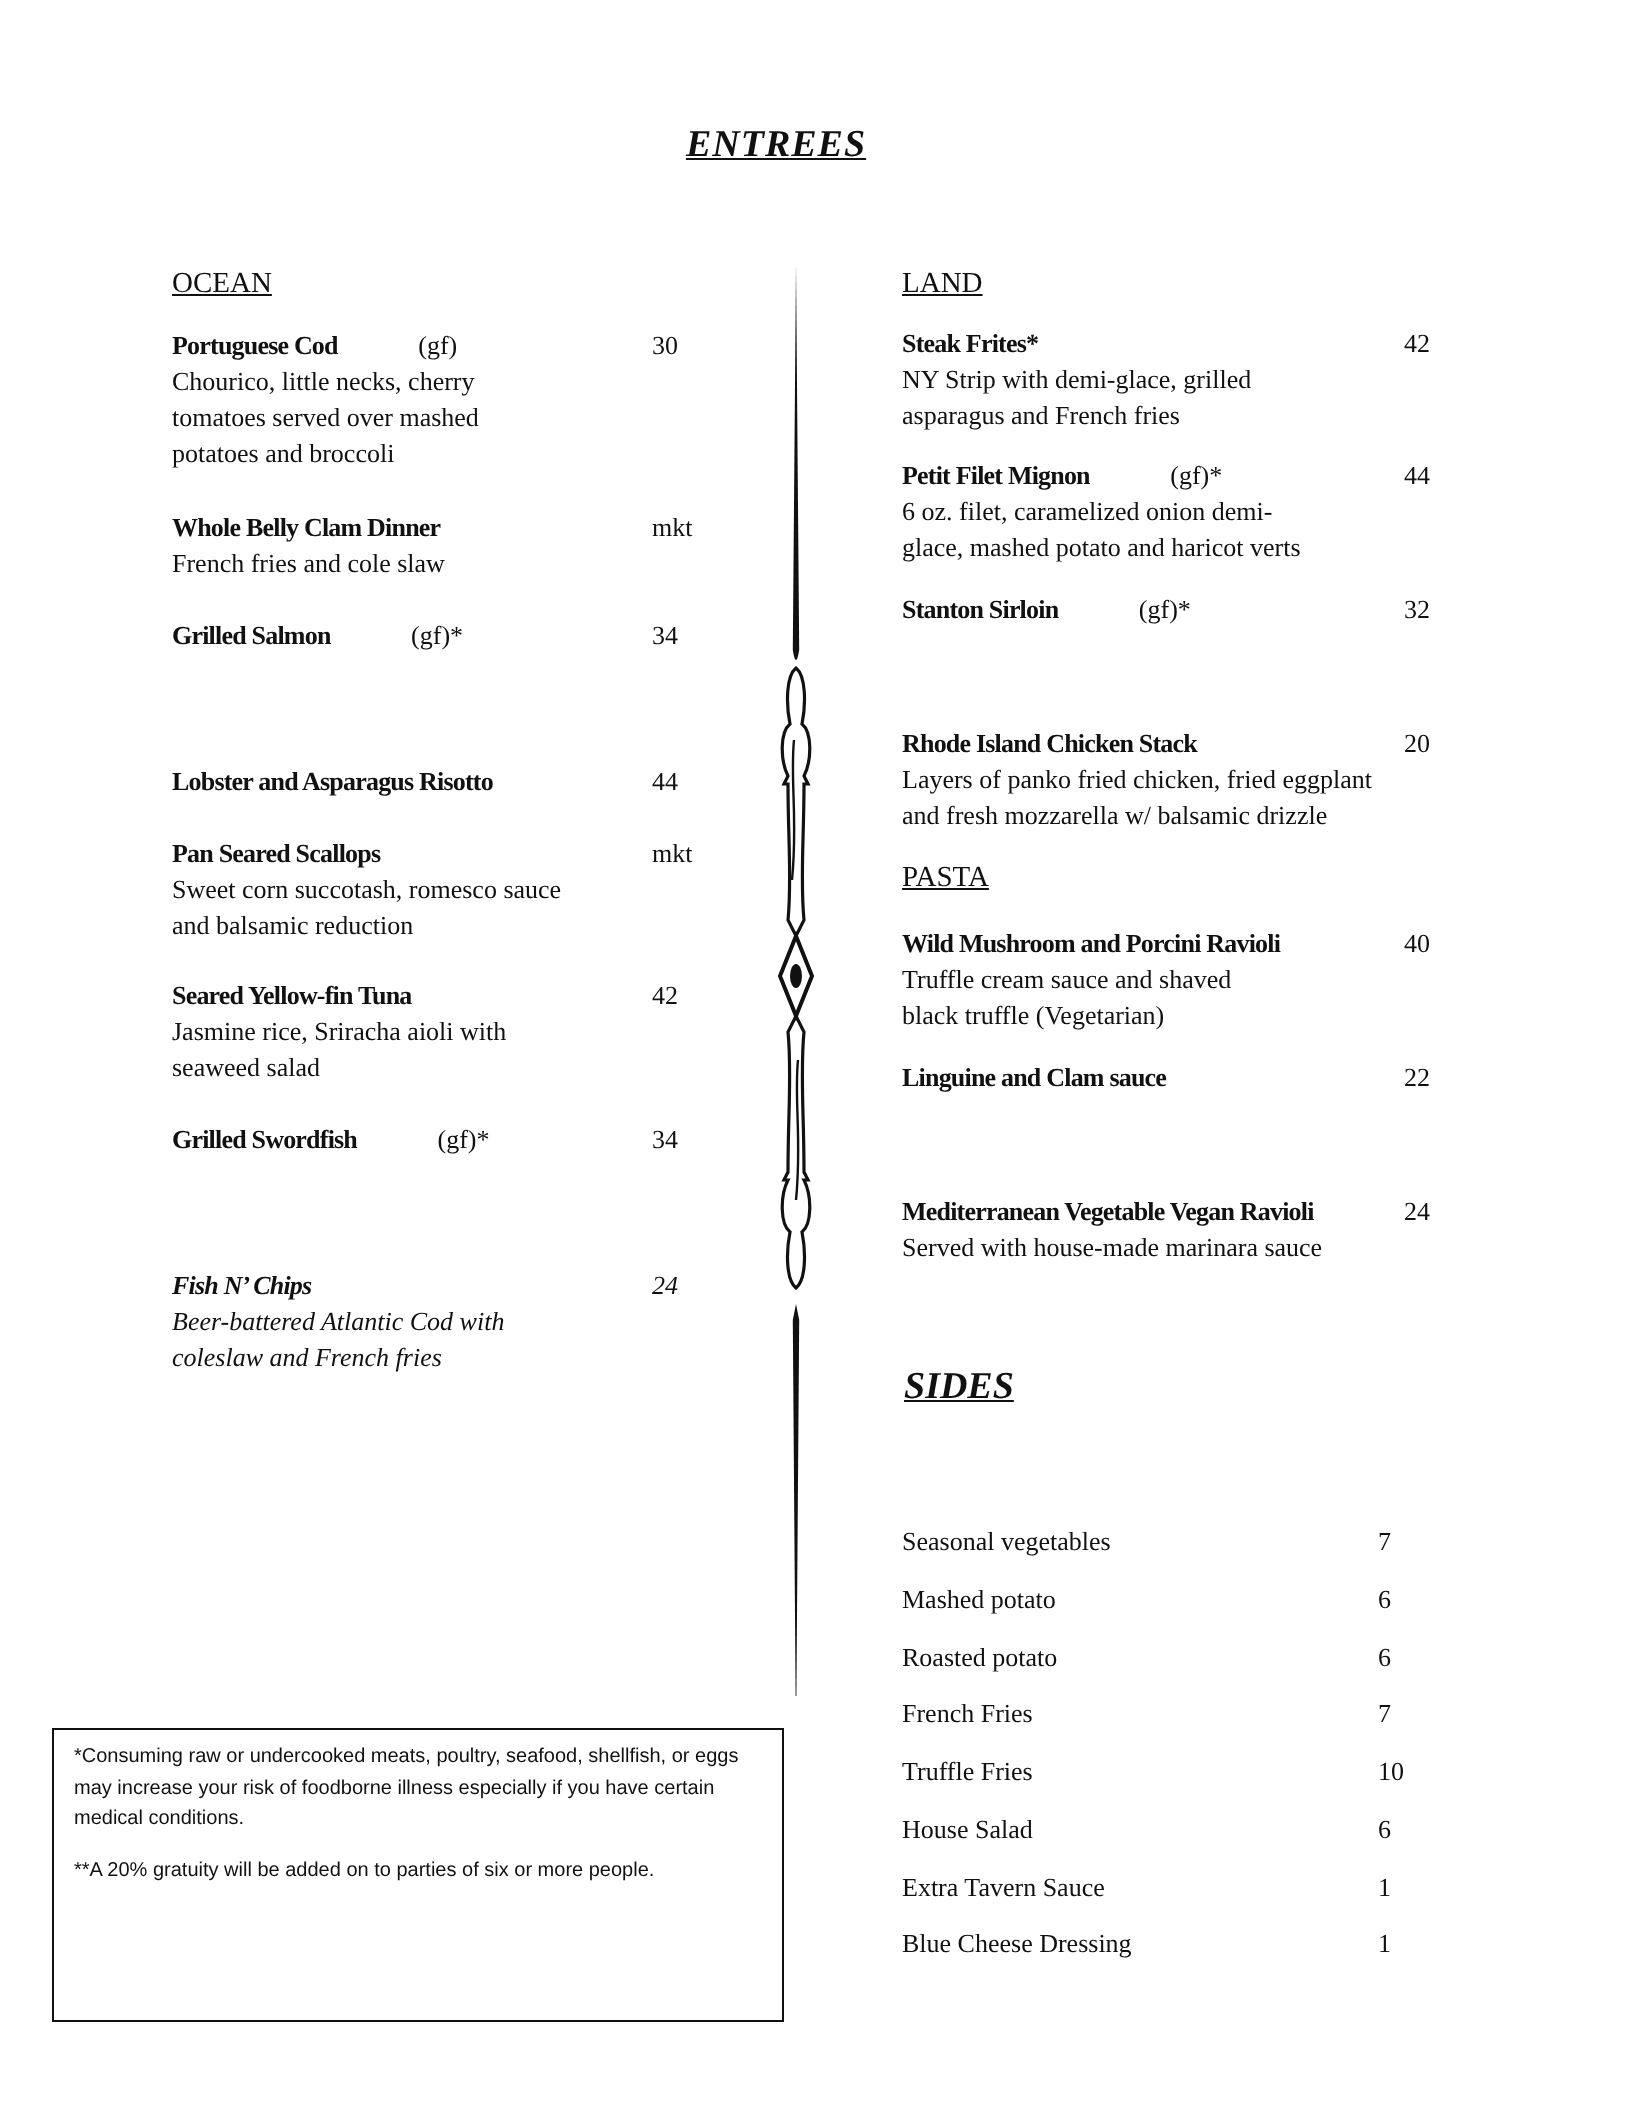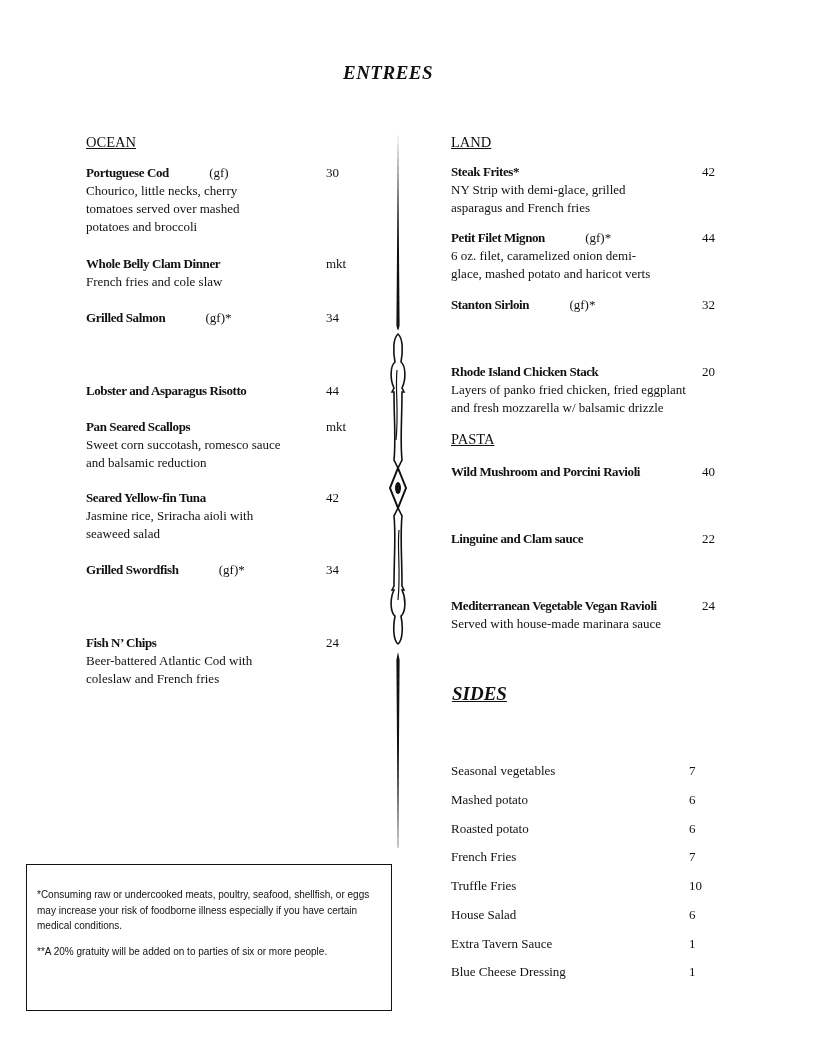--- a/index.html
+++ b/index.html
@@ -1,32 +1,32 @@
 <!DOCTYPE html>
 <html><head>
 <meta charset="utf-8">
 <style>
   html, body { margin: 0; padding: 0; background: #ffffff; }
   body { width: 816px; height: 1056px; position: relative; overflow: hidden;
          font-family: "Liberation Serif", "DejaVu Serif", serif; color: #111; }
   .title { position: absolute; top: 62px; left: 0; width: 776px; text-align: center;
-           font-size: 19px; font-weight: bold; font-style: italic; 
+           font-size: 19px; font-weight: bold; font-style: italic; text-decoration: underline;
            letter-spacing: 0.5px; }
   .sides-title { position: absolute; left: 452px; top: 683px; font-size: 19px;
                  font-weight: bold; font-style: italic; text-decoration: underline; }
   .section { position: absolute; font-size: 14.5px; text-decoration: underline; }
   .item { position: absolute; font-size: 13px; line-height: 18px; }
   .item .name { font-weight: bold; letter-spacing: -0.4px; }
   .item .tag { font-weight: normal; padding-left: 37px; }
   .item .price { position: absolute; top: 0; }
   .item .desc { white-space: pre-line; }
   .side { position: absolute; left: 451px; font-size: 13px; line-height: 18px; width: 260px; margin-top: 44px; }
   .side .price { position: absolute; left: 238px; top: 0; }
   .notice { position: absolute; left: 26px; top: 864px; width: 366px; height: 147px;
-            border: 1px solid #111; box-sizing: border-box; padding: 22px 10px;
+            border: 1px solid #111; box-sizing: border-box; padding: 6px 10px;
             font-family: "Liberation Sans", "DejaVu Sans", sans-serif; font-size: 10px; line-height: 15.5px; }
   .notice p { margin: 0 0 10px 0; }
   .divider { position: absolute; left: 380px; top: 130px; width: 36px; height: 720px; }
 </style>
 </head>
 <body>
 
 <div class="title">ENTREES</div>
 
 <div class="section" style="left:86px; top:134px;">OCEAN</div>
@@ -60,21 +60,21 @@
 <div class="item" style="left:86px; top:489px; width:270px;">
   <span class="name">Seared Yellow-fin Tuna</span><span class="tag"></span>
   <span class="price" style="left:240px;">42</span>
   <div class="desc">Jasmine rice, Sriracha aioli with
 seaweed salad</div>
 </div>
 <div class="item" style="left:86px; top:561px; width:270px;">
   <span class="name">Grilled Swordfish</span><span class="tag"> (gf)*</span>
   <span class="price" style="left:240px;">34</span>
 </div>
-<div class="item" style="left:86px; top:634px; width:270px;">
+<div class="item" style="left:86px; top:634px; width:270px;font-style:italic;">
   <span class="name">Fish N’ Chips</span><span class="tag"></span>
   <span class="price" style="left:240px;">24</span>
   <div class="desc">Beer-battered Atlantic Cod with
 coleslaw and French fries</div>
 </div>
 
 <svg class="divider" viewBox="0 0 36 720">
   <path d="M18 2 L19.6 195 Q18 205 16.4 195 Z" fill="#111"></path>
   <path d="M18 204 C13 208 13 222 15 232 C10 236 10 250 14 258 L12 262 L14 262 C14 290 16 310 14 330 L18 338 L22 330 C20 310 22 290 22 262 L24 262 L22 258 C26 250 26 236 21 232 C23 222 23 208 18 204 Z" fill="none" stroke="#111" stroke-width="1.6"></path>
   <path d="M17 240 C15 260 19 280 16 310" fill="none" stroke="#111" stroke-width="1.2"></path>
@@ -108,20 +108,22 @@
   <span class="price" style="left:251px;">20</span>
   <div class="desc">Layers of panko fried chicken, fried eggplant
 and fresh mozzarella w/ balsamic drizzle</div>
 </div>
 
 <div class="section" style="left:451px; top:431px;">PASTA</div>
 
 <div class="item" style="left:451px; top:463px; width:268px;">
   <span class="name">Wild Mushroom and Porcini Ravioli</span><span class="tag"></span>
   <span class="price" style="left:251px;">40</span>
+  <div class="desc">Truffle cream sauce and shaved
+black truffle (Vegetarian)</div>
 </div>
 <div class="item" style="left:451px; top:530px; width:268px;">
   <span class="name">Linguine and Clam sauce</span><span class="tag"></span>
   <span class="price" style="left:251px;">22</span>
 </div>
 <div class="item" style="left:451px; top:597px; width:268px;">
   <span class="name">Mediterranean Vegetable Vegan Ravioli</span><span class="tag"></span>
   <span class="price" style="left:251px;">24</span>
   <div class="desc">Served with house-made marinara sauce</div>
 </div>

